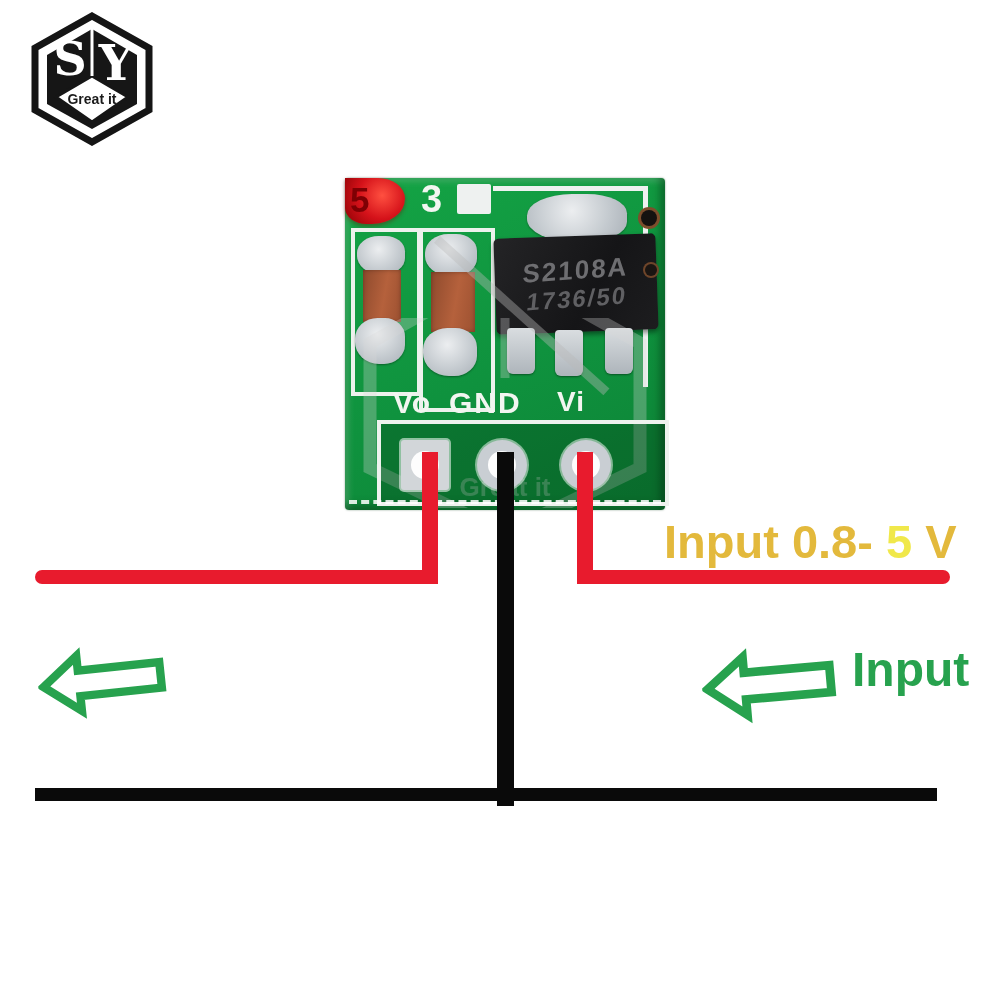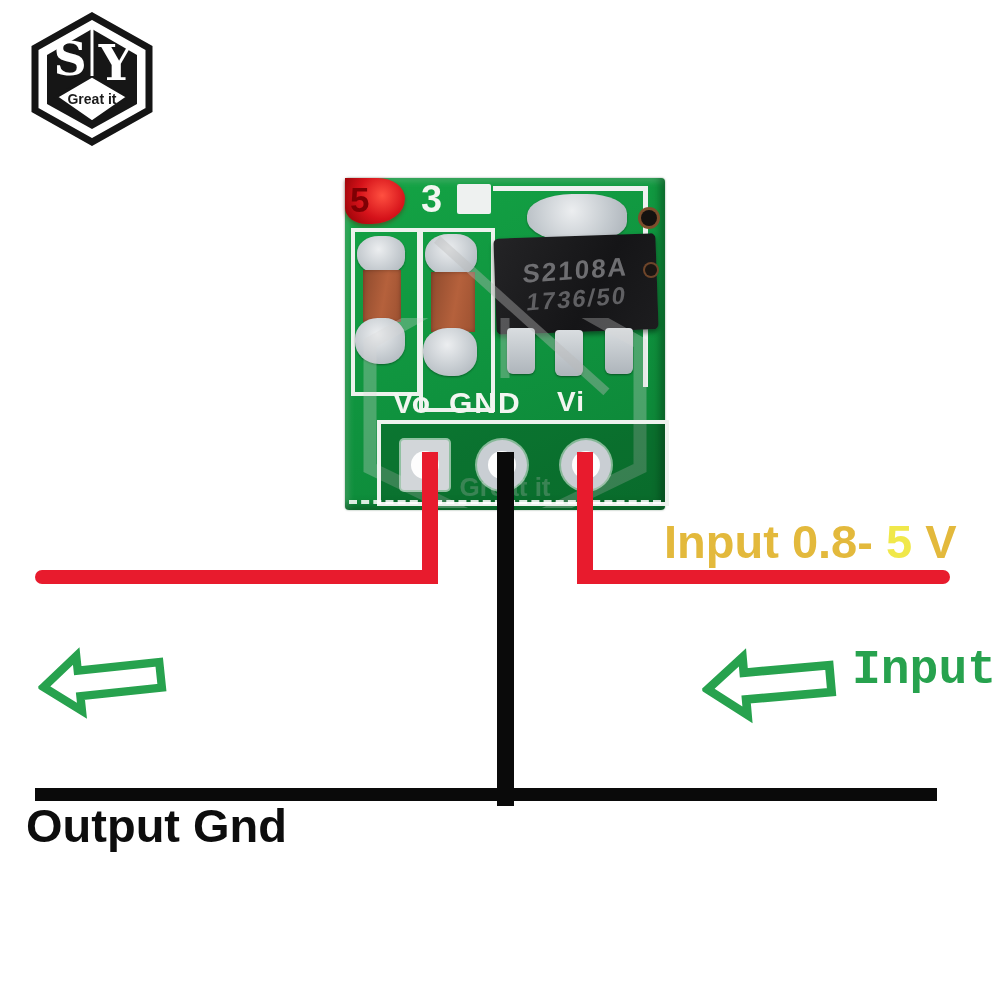--- a/index.html
+++ b/index.html
@@ -23,21 +23,21 @@
 
   
   .wire-red{background:#e81b2d;}
   .wire-blk{background:#0a0a0a;}
 
   
   #out5v{left:26px;top:512px;font-size:50px;color:#ee8230;}
   #in08v{left:664px;top:518px;font-size:47px;color:#e3b93c;text-align:center;}
   #in08v .hl{color:#f0e84a;}
   #outArrowLbl{left:162px;top:640px;font-size:49px;color:#27a24e;}
-  #inArrowLbl{left:852px;top:646px;font-size:48px;color:#27a24e;font-family:Liberation Mono, monospace;}
+  #inArrowLbl{left:852px;top:646px;font-size:48px;color:#27a24e;}
   #outGnd{left:26px;top:802px;font-size:47px;color:#0d0d0d;}
   #inGnd{left:716px;top:804px;font-size:47px;color:#0d0d0d;}
 </style>
 </head>
 <body>
 
 <div id="stage">
 
   <svg class="abs" style="left:26px;top:12px;" width="132" height="134" viewBox="0 0 132 134">
     <polygon points="66,4 123,36 123,98 66,130 9,98 9,36" fill="#ffffff" stroke="#151515" stroke-width="7"></polygon>
@@ -123,15 +123,14 @@
 
   <svg class="abs" style="left:38px;top:634px;transform:rotate(-6deg);" width="128" height="94" viewBox="0 0 200 110">
     <polygon points="8,55 64,12 64,35 192,35 192,75 64,75 64,98" fill="#ffffff" stroke="#27a24e" stroke-width="13" stroke-linejoin="miter"></polygon>
   </svg>
 
   <svg class="abs" style="left:702px;top:638px;transform:rotate(-5deg);" width="134" height="92" viewBox="0 0 200 110">
     <polygon points="8,55 64,12 64,35 192,35 192,75 64,75 64,98" fill="#ffffff" stroke="#27a24e" stroke-width="13" stroke-linejoin="miter"></polygon>
   </svg>
   <div id="inArrowLbl" class="abs lbl">Input</div>
 
-  <div id="outGnd" class="abs lbl">Output Gnd</div>
 
 </div>
 
 </body></html>

